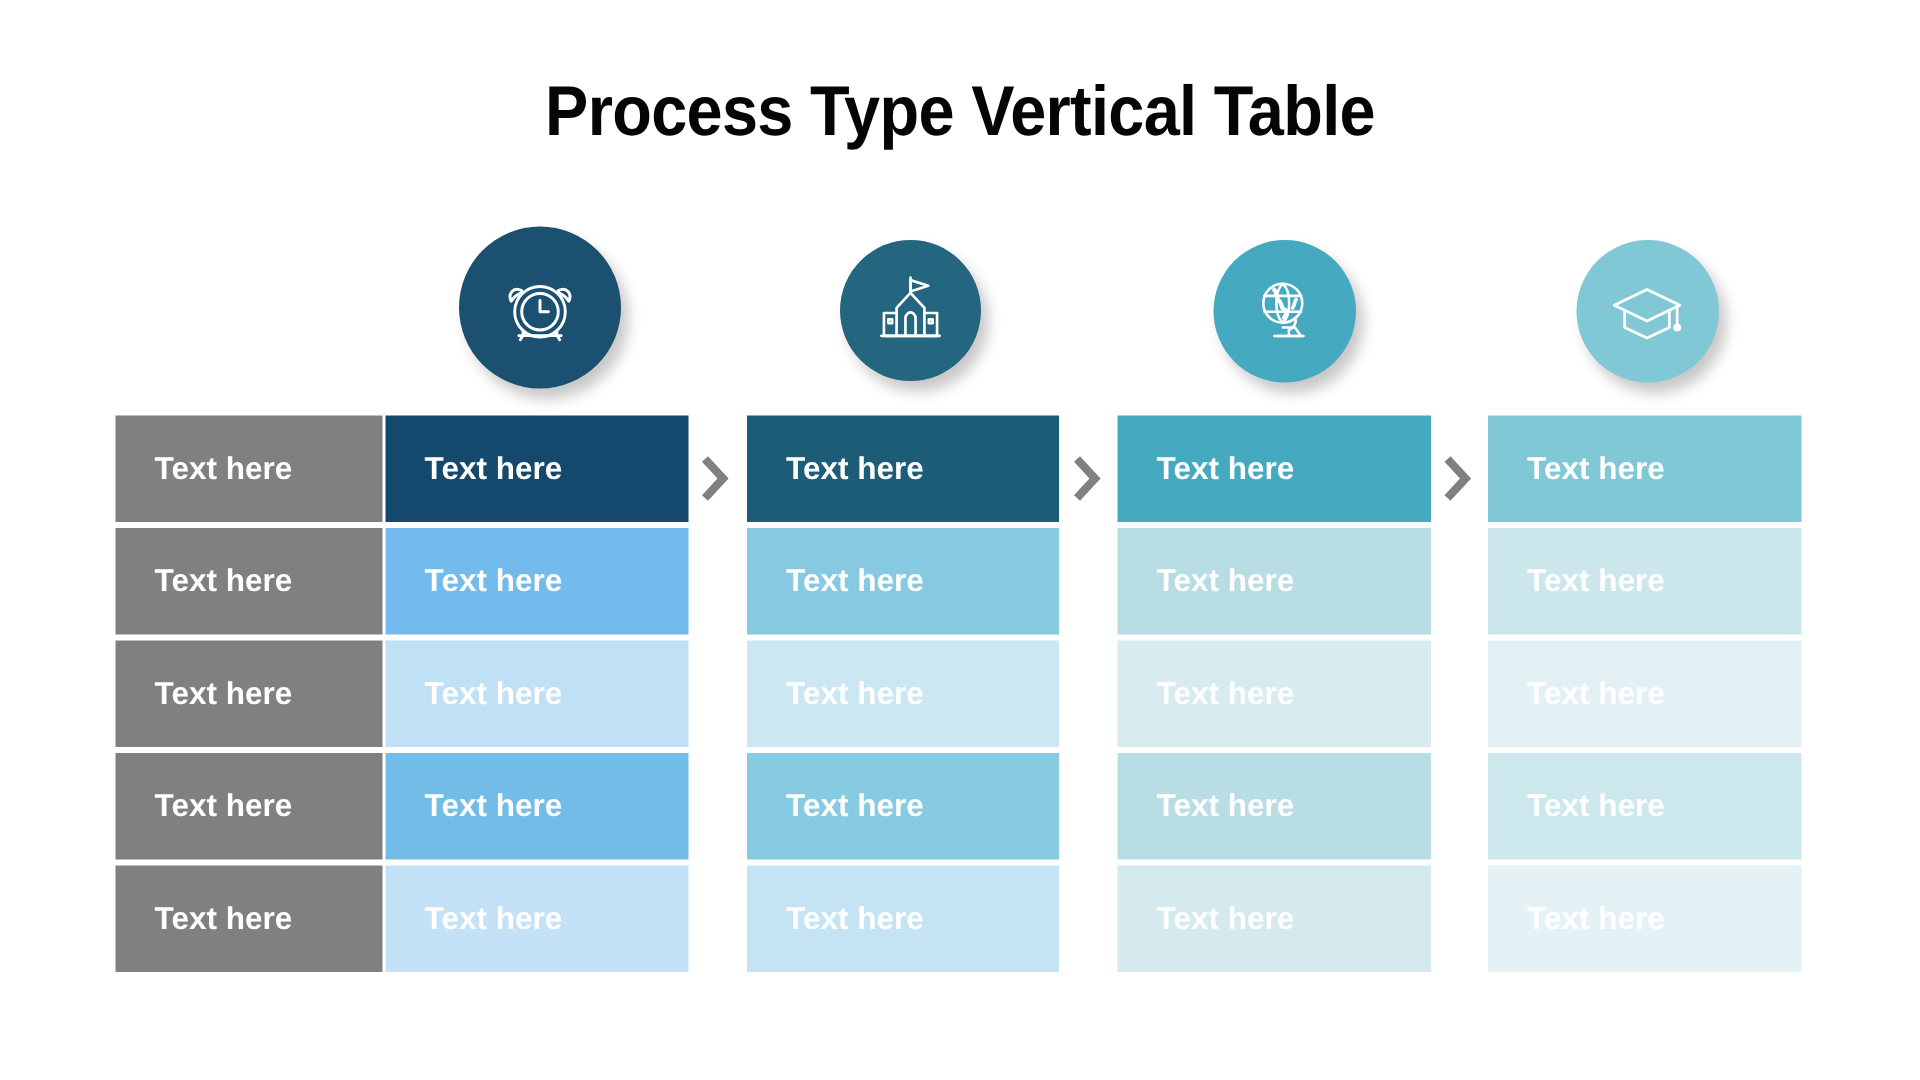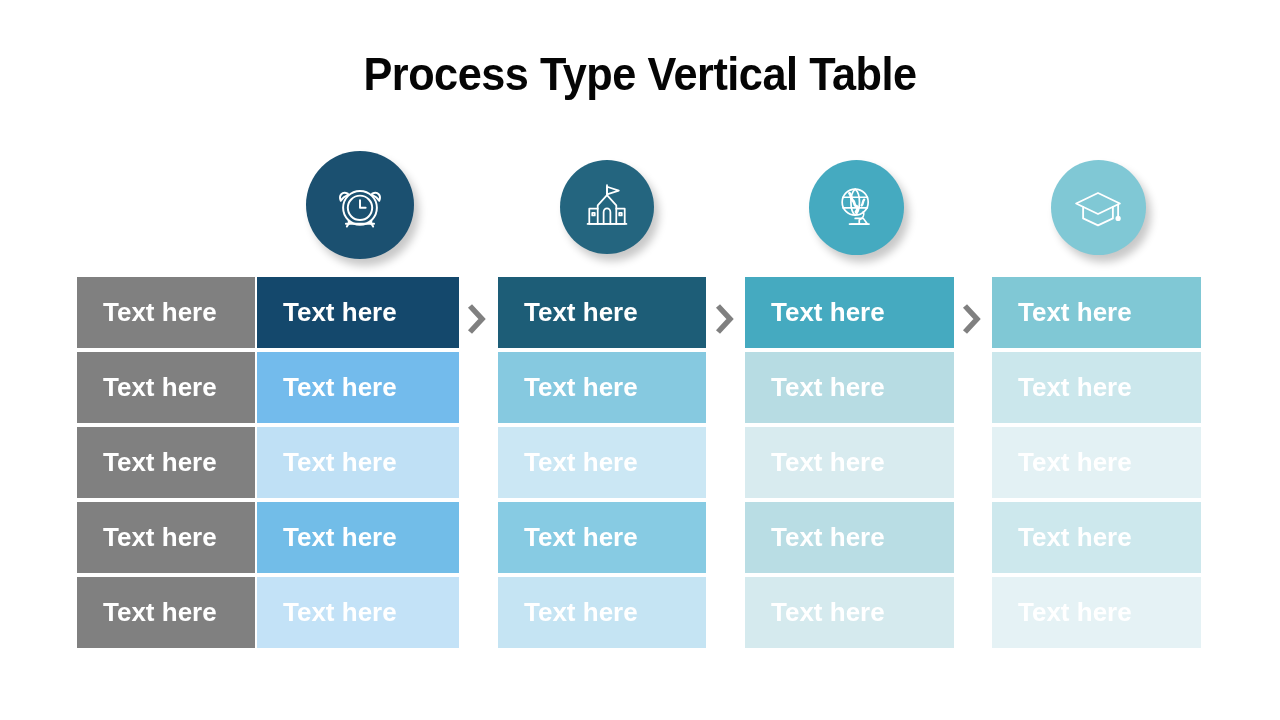--- a/index.html
+++ b/index.html
@@ -38,21 +38,21 @@
   .table-area { position: absolute; left: 0; top: 277px; width: 1280px; height: 380px; }
 
   .col { position: absolute; top: 0; }
   .cell {
     position: absolute;
     left: 0; right: 0;
     height: 71px;
     display: flex;
     align-items: center;
     color: #ffffff;
-    font-size: 26px;
+    font-size: 21px;
     font-weight: bold;
     padding-left: 26px;
     white-space: nowrap;
   }
 
   .arrow {
     position: absolute;
     width: 26px; height: 40px;
     color: #808080;
   }

